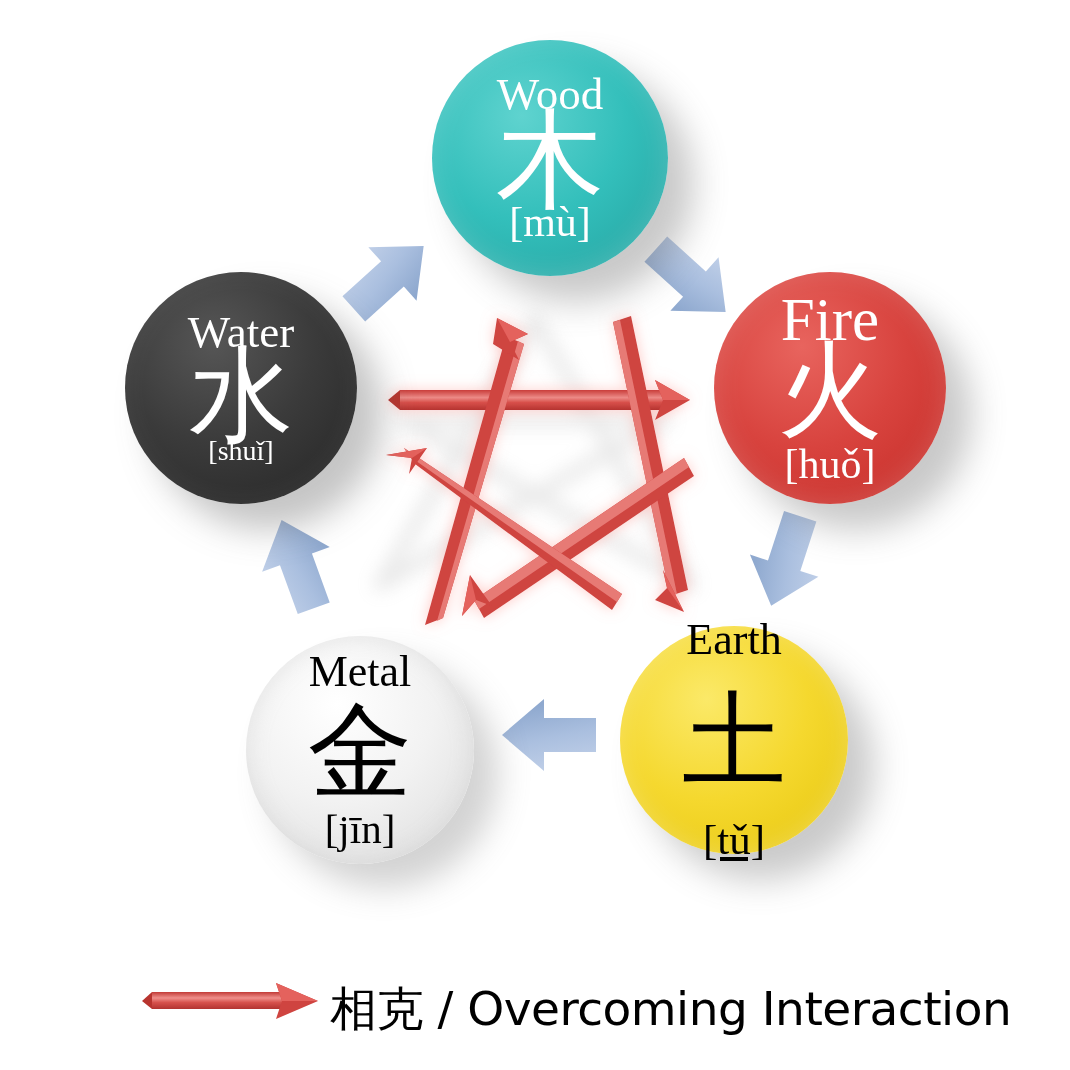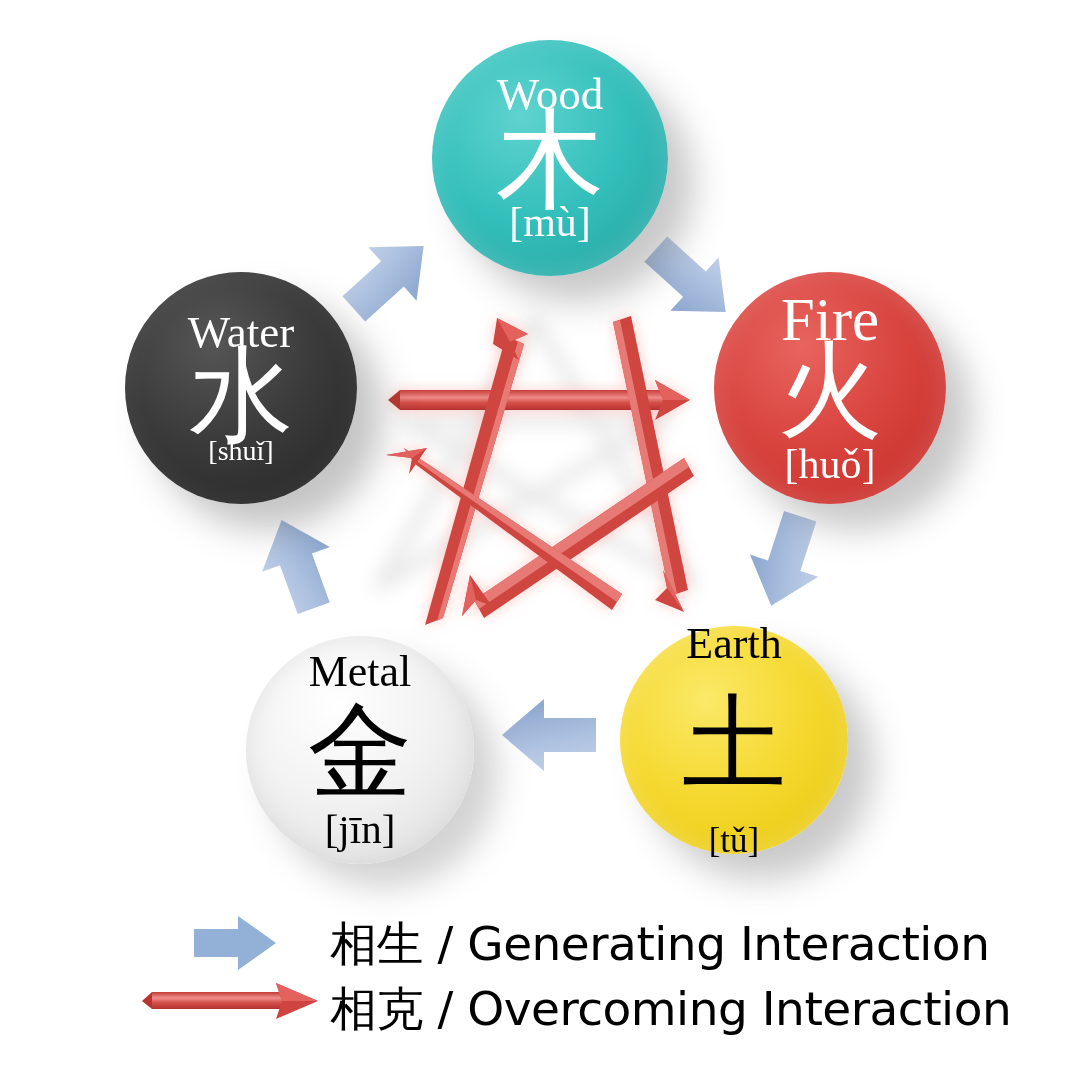--- a/index.html
+++ b/index.html
@@ -69,21 +69,21 @@
   #node-earth {
     left: 620px; top: 626px; width: 228px; height: 228px;
     background: radial-gradient(circle at 38% 32%, #fbe968 0%, #f5d82e 48%, #ebcc18 80%, #f7e24a 96%);
     box-shadow: 26px 26px 34px rgba(95,95,95,0.33),
                 inset 0 0 24px rgba(255,255,255,0.25);
     color: #000000;
     gap: 40px;
   }
   #node-earth .nm { font-size: 44px; margin-bottom: -2px; }
   #node-earth .han { font-size: 104px; margin: -6px 0 -10px 0; }
-  #node-earth .py { font-size: 35px; margin-top: 2px; }
+  #node-earth .py { font-size: 43px; margin-top: 2px; text-decoration: underline; }
 
   #node-metal {
     left: 246px; top: 636px; width: 228px; height: 228px;
     background: radial-gradient(circle at 40% 30%, #ffffff 0%, #f2f2f2 46%, #e2e2e2 82%, #fafafa 97%);
     box-shadow: 24px 24px 32px rgba(110,110,110,0.30),
                 inset 0 0 22px rgba(180,180,180,0.25);
     color: #000000;
     gap: 19px;
   }
   #node-metal .nm { font-size: 44px; margin-bottom: -2px; }
@@ -266,28 +266,20 @@
   </div>
 
   <div id="node-water" class="node">
     <span class="nm">Water</span>
     <span class="han">水</span>
     <span class="py">[shuǐ]</span>
   </div>
 
   <div id="legend">
 
-    <div id="legend-row-generating" class="legend-row">
-      <div class="legend-mark">
-        <svg width="200" height="62" viewBox="0 0 200 62" xmlns="http://www.w3.org/2000/svg">
-          <polygon points="64,17 108,17 108,4 146,31 108,58 108,45 64,45" fill="#93b0d7"></polygon>
-        </svg>
-      </div>
-      <span class="legend-text">相生 / Generating Interaction</span>
-    </div>
 
     <div id="legend-row-overcoming" class="legend-row">
       <div class="legend-mark">
         <svg width="200" height="62" viewBox="0 0 200 62" xmlns="http://www.w3.org/2000/svg">
           <defs>
             <linearGradient id="legendRed" x1="0" y1="0" x2="0" y2="1">
               <stop offset="0%" stop-color="#c23b37"></stop>
               <stop offset="35%" stop-color="#ef8f8b"></stop>
               <stop offset="62%" stop-color="#d6514c"></stop>
               <stop offset="100%" stop-color="#b23330"></stop>

